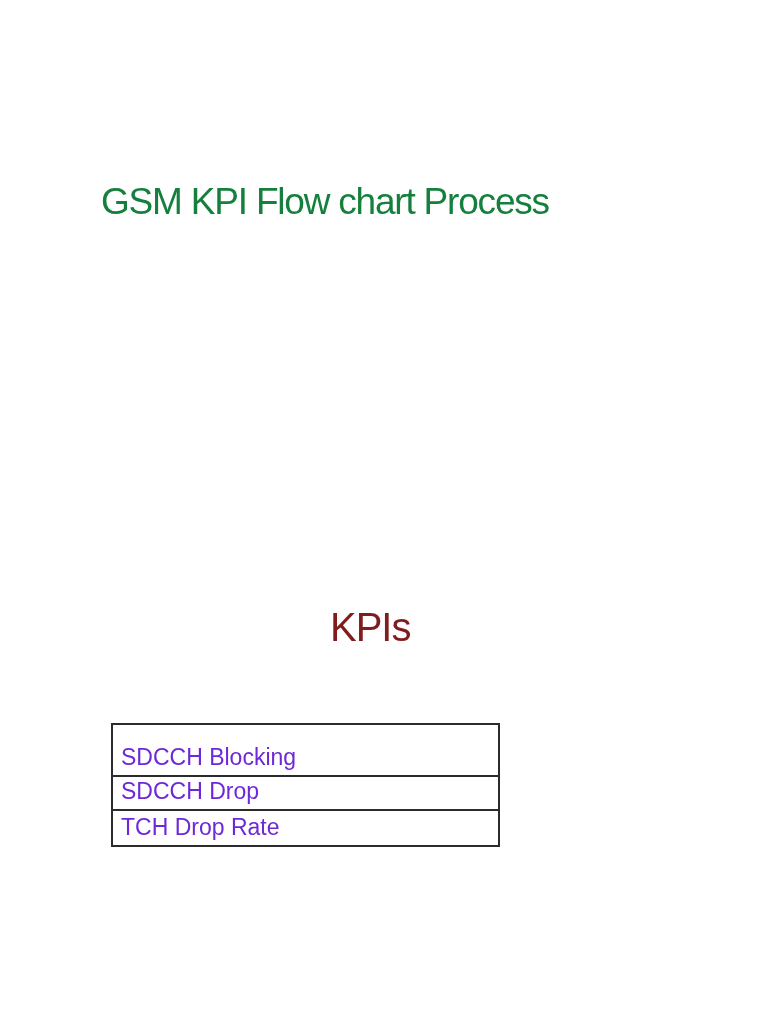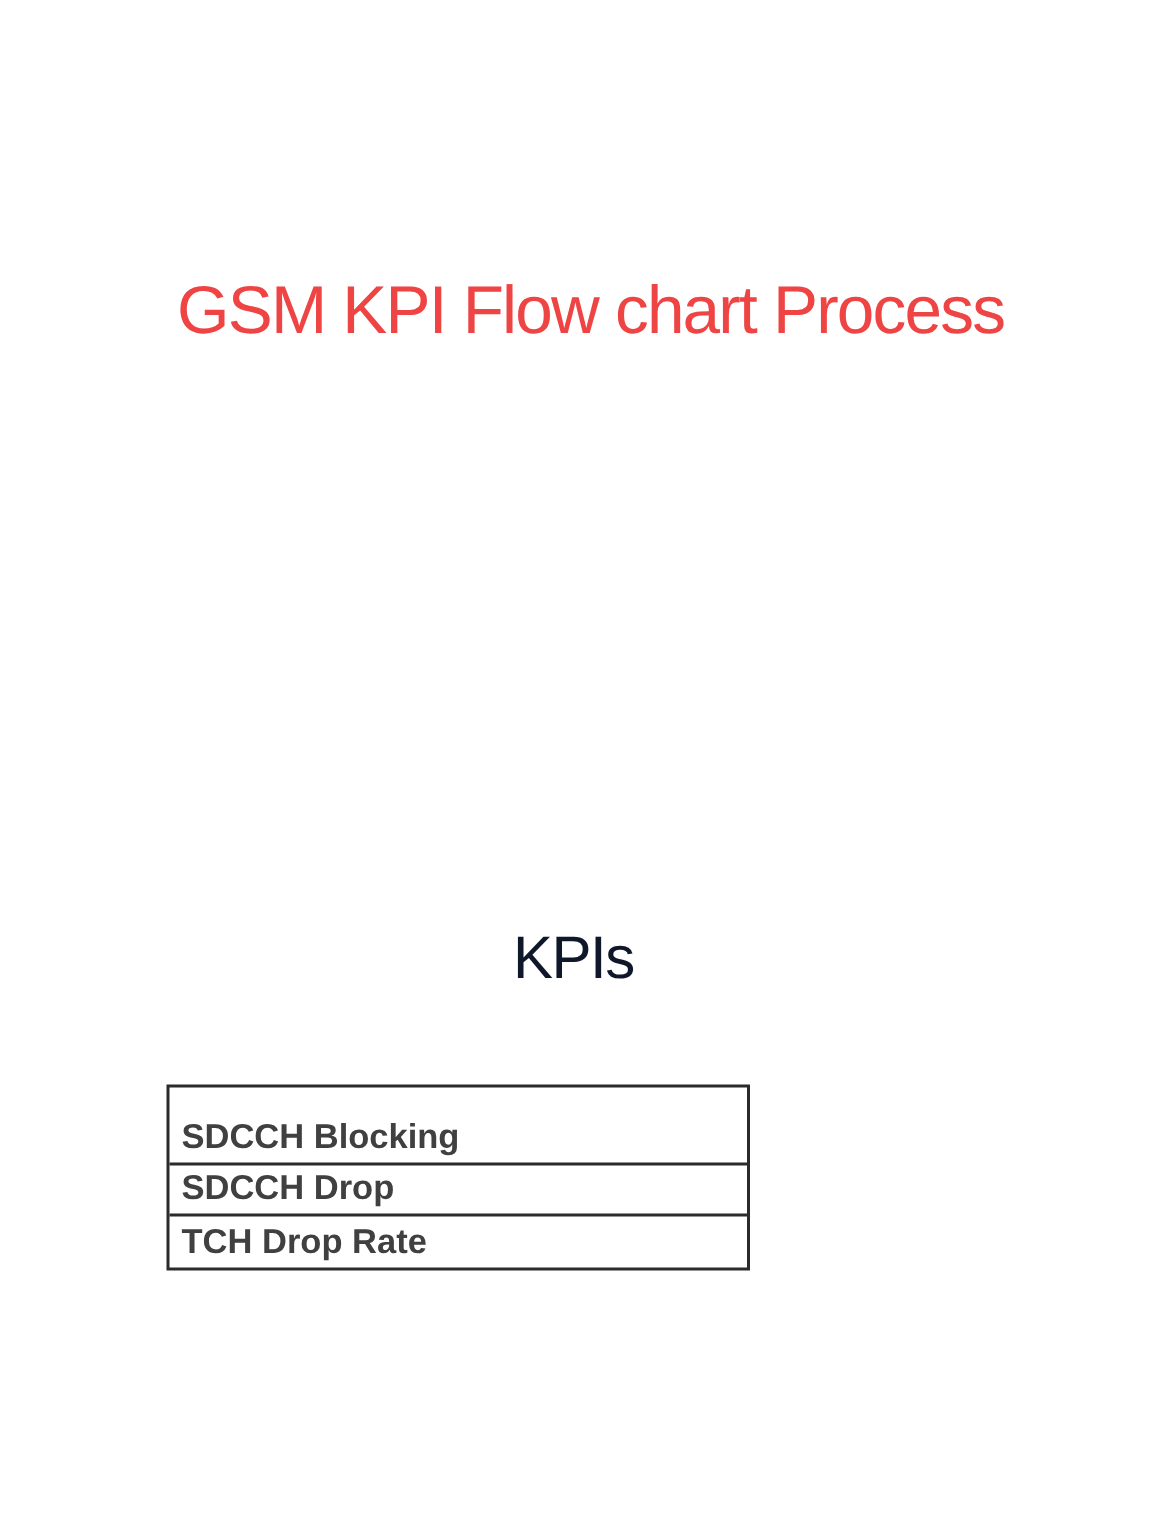--- a/index.html
+++ b/index.html
@@ -11,38 +11,38 @@
     position: relative;
     width: 768px;
     height: 1024px;
     background: #ffffff;
     overflow: hidden;
     font-family: "Liberation Sans", sans-serif;
     color: #141414;
   }
   .doc-title {
     position: absolute;
-    left: 118px;
+    left: 101px;
     top: 181px;
     margin: 0;
-    font-size: 45px;
+    font-size: 37px;
     font-weight: 400;
     letter-spacing: -1.2px;
-    color: #ef4444;
+    color: #15803d;
     white-space: nowrap;
   }
   .section-heading {
     position: absolute;
     left: 330px;
     top: 605px;
-    margin: 12px;
+    margin: 0;
     font-size: 40px;
     font-weight: 400;
     letter-spacing: -1px;
-    color: #0f172a;
+    color: #7f1d1d;
     white-space: nowrap;
   }
   .kpi-table {
     position: absolute;
     left: 111px;
     top: 723px;
     width: 389px;
     border: 2px solid #2b2b2b;
     box-sizing: border-box;
     background: #ffffff;
@@ -56,22 +56,22 @@
     padding: 0 8px 6px 8px;
   }
   .kpi-row:first-child {
     height: 52px;
   }
   .kpi-row:last-child {
     border-bottom: none;
   }
   .kpi-label {
     font-size: 23px;
-    font-weight: 700;
-    color: #404040;
+    font-weight: 400;
+    color: #6d28d9;
     white-space: nowrap;
     line-height: 1;
   }
 </style>
 </head>
 <body>
 
 <div class="page">
 
   <h1 class="doc-title">GSM KPI Flow chart Process</h1>

